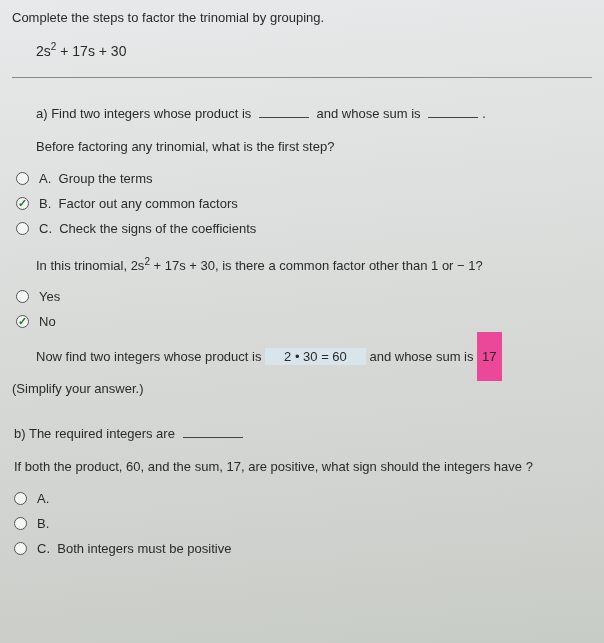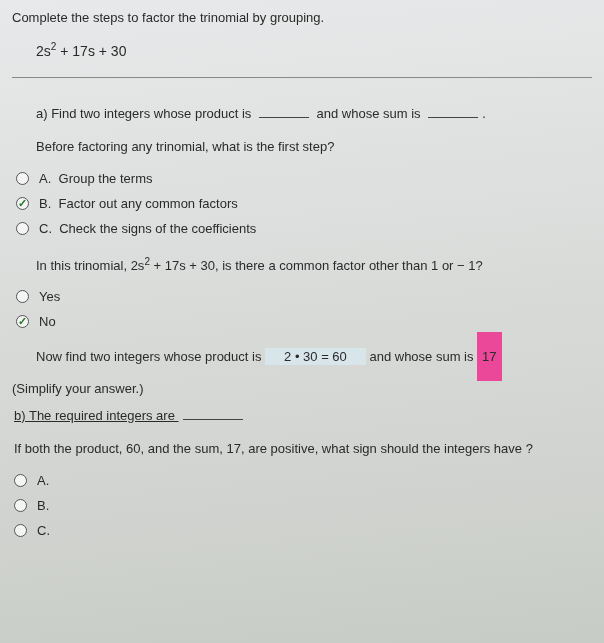--- a/index.html
+++ b/index.html
@@ -91,32 +91,33 @@
 </div>
 
 <div class="section">
   <span>Now find two integers whose product is </span>
   <span class="highlight">2 • 30 = 60</span>
   <span> and whose sum is </span>
   <span class="highlight2">17</span>
 </div>
 <div class="simplify">(Simplify your answer.)</div>
 
-<div class="section indent" style="margin-top:10px;text-decoration:underline;">
+<div class="section indent" style="margin-top:28px;">
   <span>b) The required integers are </span><span class="blank" style="width:60px;"></span>
 </div>
 
 <div class="section indent">If both the product, 60, and the sum, 17, are positive, what sign should the integers have ?</div>
 
 <div class="options indent">
   <div class="option">
     <span class="radio"></span>
     <span>A.</span>&nbsp;&nbsp;
   </div>
   <div class="option">
     <span class="radio"></span>
     <span>B.</span>&nbsp;&nbsp;
   </div>
   <div class="option">
     <span class="radio"></span>
     <span>C.</span>&nbsp;&nbsp;
+    <span>Both integers must be positive</span>
   </div>
 </div>
 
 </body></html>

